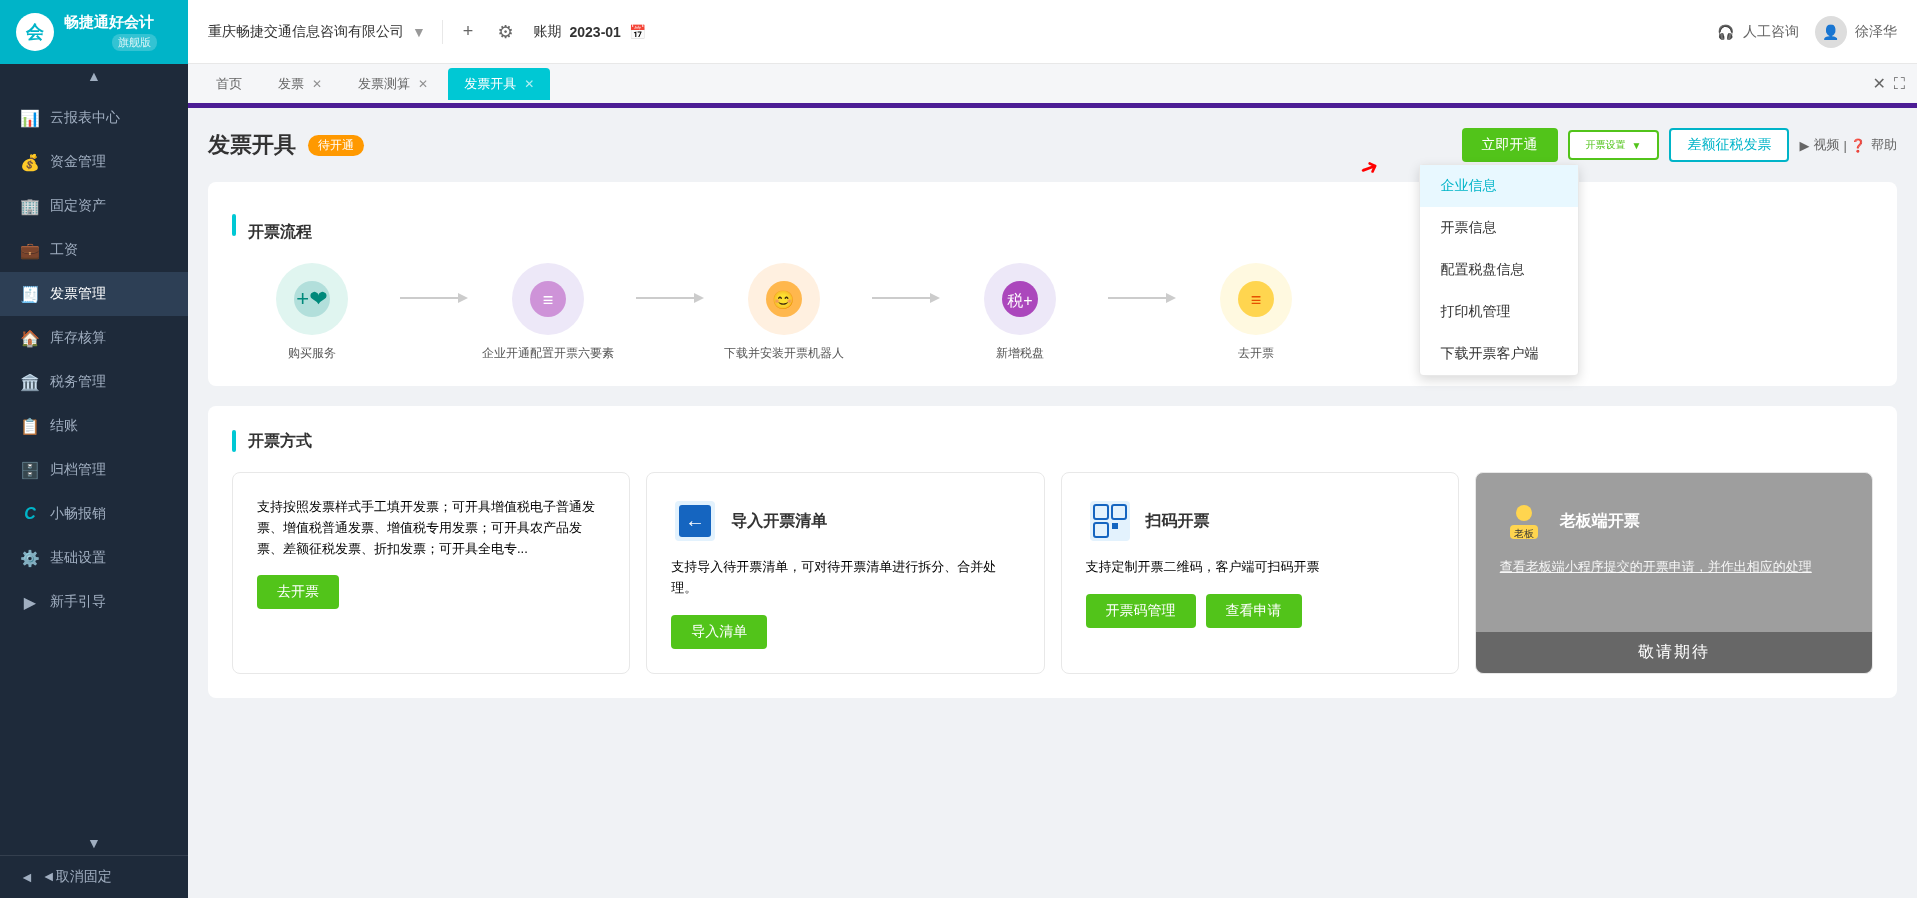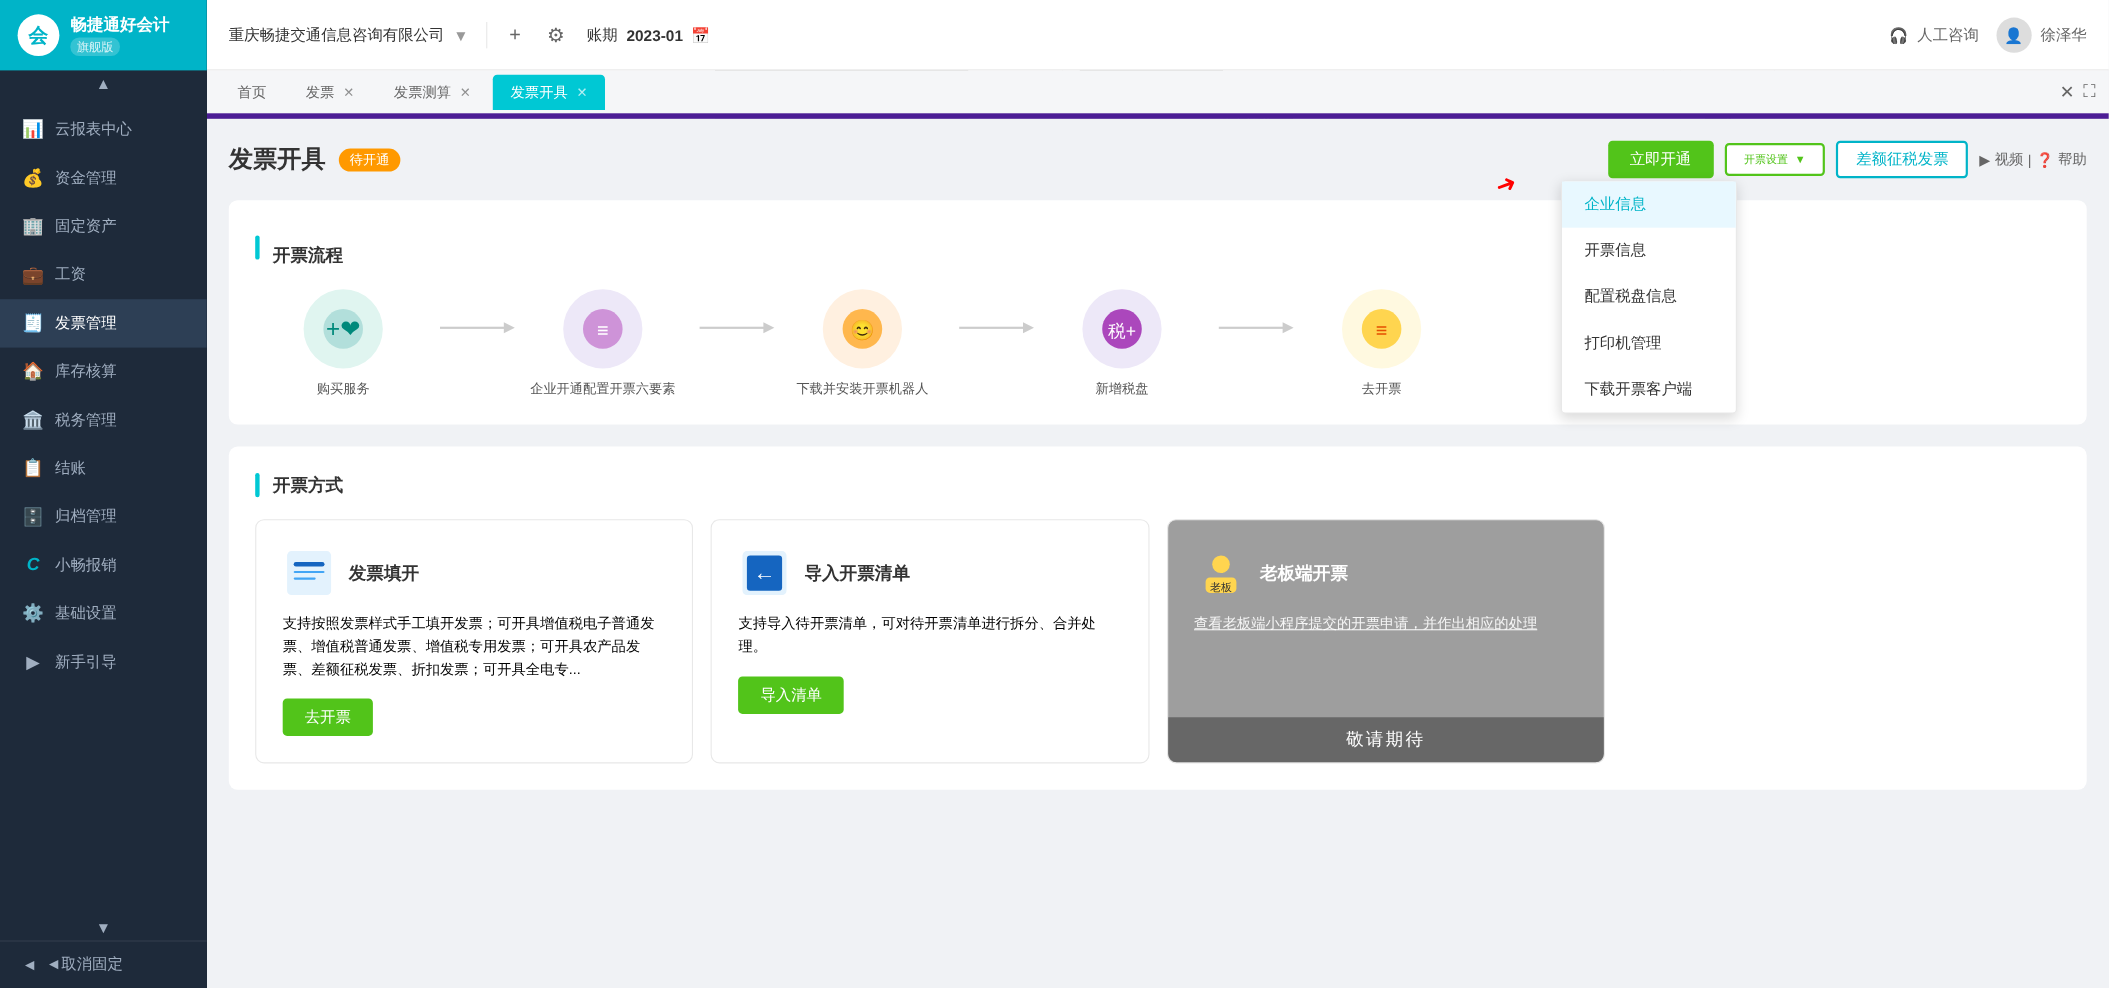--- a/index.html
+++ b/index.html
@@ -109,21 +109,21 @@
 </head>
 <body>
 
 <div class="sidebar">
   <div class="sidebar-logo">
     <div class="logo-icon">
       <span style="font-size:18px; color:#00b4c8; font-weight:bold;">会</span>
     </div>
     <div>
       <div style="color:white; font-size:15px; font-weight:bold;">畅捷通好会计</div>
-      <div style="color:rgba(255,255,255,0.8); font-size:11px; background:rgba(255,255,255,0.2); padding:1px 6px; border-radius:8px; display:inline-block; margin-top:2px;">旗舰版</div>
+      <div style="color:rgba(255,255,255,0.8); font-size:11px; background:rgba(255,255,255,0.2); padding:1px 6px; border-radius:8px; display:inline-block; margin-top:2px;margin-left:48px;">旗舰版</div>
     </div>
   </div>
   <div class="scroll-arrow">▲</div>
   <div class="sidebar-scroll">
     <div class="sidebar-item">
       <span class="sidebar-item-icon">📊</span>
       <span>云报表中心</span>
     </div>
     <div class="sidebar-item">
       <span class="sidebar-item-icon">💰</span>
@@ -356,50 +356,58 @@
   </div>
 
   <div class="section">
     <div style="display:flex; align-items:center; margin-bottom:20px;">
       <div style="width:4px; height:22px; background:#00c8d4; border-radius:2px; margin-right:12px;"></div>
       <div class="section-title" style="margin-bottom:0;">开票方式</div>
     </div>
     <div class="billing-methods">
 
       <div class="billing-card">
-        <div class="billing-card-header">
-          <div class="billing-card-icon">
-            <svg width="48" height="48" viewBox="0 0 48 48">
-                <rect x="4" y="4" width="40" height="40" rx="4" fill="#e3f2fd"></rect>
-                <rect x="10" y="14" width="28" height="4" rx="2" fill="#1565c0"></rect>
-                <rect x="10" y="22" width="28" height="2" rx="1" fill="#42a5f5"></rect>
-                <rect x="10" y="28" width="20" height="2" rx="1" fill="#42a5f5"></rect>
-              </svg>
-          </div>
-          <div class="billing-card-title">发票填开</div>
-        </div>
         <div class="billing-card-desc">支持按照发票样式手工填开发票；可开具增值税电子普通发票、增值税普通发票、增值税专用发票；可开具农产品发票、差额征税发票、折扣发票；可开具全电专...</div>
         <button class="btn-green">去开票</button>
       </div>
 
       <div class="billing-card">
         <div class="billing-card-header">
           <div class="billing-card-icon">
             <svg width="48" height="48" viewBox="0 0 48 48">
                 <rect x="4" y="4" width="40" height="40" rx="4" fill="#e3f2fd"></rect>
                 <rect x="8" y="8" width="32" height="32" rx="3" fill="#1565c0"></rect>
                 <text x="24" y="30" text-anchor="middle" font-size="20" fill="white">←</text>
               </svg>
           </div>
           <div class="billing-card-title">导入开票清单</div>
         </div>
         <div class="billing-card-desc">支持导入待开票清单，可对待开票清单进行拆分、合并处理。</div>
         <button class="btn-green">导入清单</button>
       </div>
 
+      <div class="billing-card">
+        <div class="billing-card-header">
+          <div class="billing-card-icon">
+            <svg width="48" height="48" viewBox="0 0 48 48">
+                <rect x="4" y="4" width="40" height="40" rx="4" fill="#e3f2fd"></rect>
+                <rect x="8" y="8" width="14" height="14" rx="2" fill="none" stroke="#1565c0" stroke-width="2"></rect>
+                <rect x="26" y="8" width="14" height="14" rx="2" fill="none" stroke="#1565c0" stroke-width="2"></rect>
+                <rect x="8" y="26" width="14" height="14" rx="2" fill="none" stroke="#1565c0" stroke-width="2"></rect>
+                <rect x="26" y="26" width="6" height="6" fill="#1565c0"></rect>
+              </svg>
+          </div>
+          <div class="billing-card-title">扫码开票</div>
+        </div>
+        <div class="billing-card-desc">支持定制开票二维码，客户端可扫码开票</div>
+        <div style="display:flex; gap:10px;">
+          <button class="btn-green">开票码管理</button>
+          <button class="btn-green">查看申请</button>
+        </div>
+      </div>
 
       <div class="billing-card disabled" style="position:relative; background:#9e9e9e; color:white;">
         <div class="billing-card-header">
           <div class="billing-card-icon">
             <svg width="48" height="48" viewBox="0 0 48 48">
                 <circle cx="24" cy="16" r="8" fill="#ffd54f"></circle>
                 <rect x="10" y="28" width="28" height="14" rx="4" fill="#ffd54f"></rect>
                 <text x="24" y="40" text-anchor="middle" font-size="10" fill="#333">老板</text>
               </svg>
           </div>

